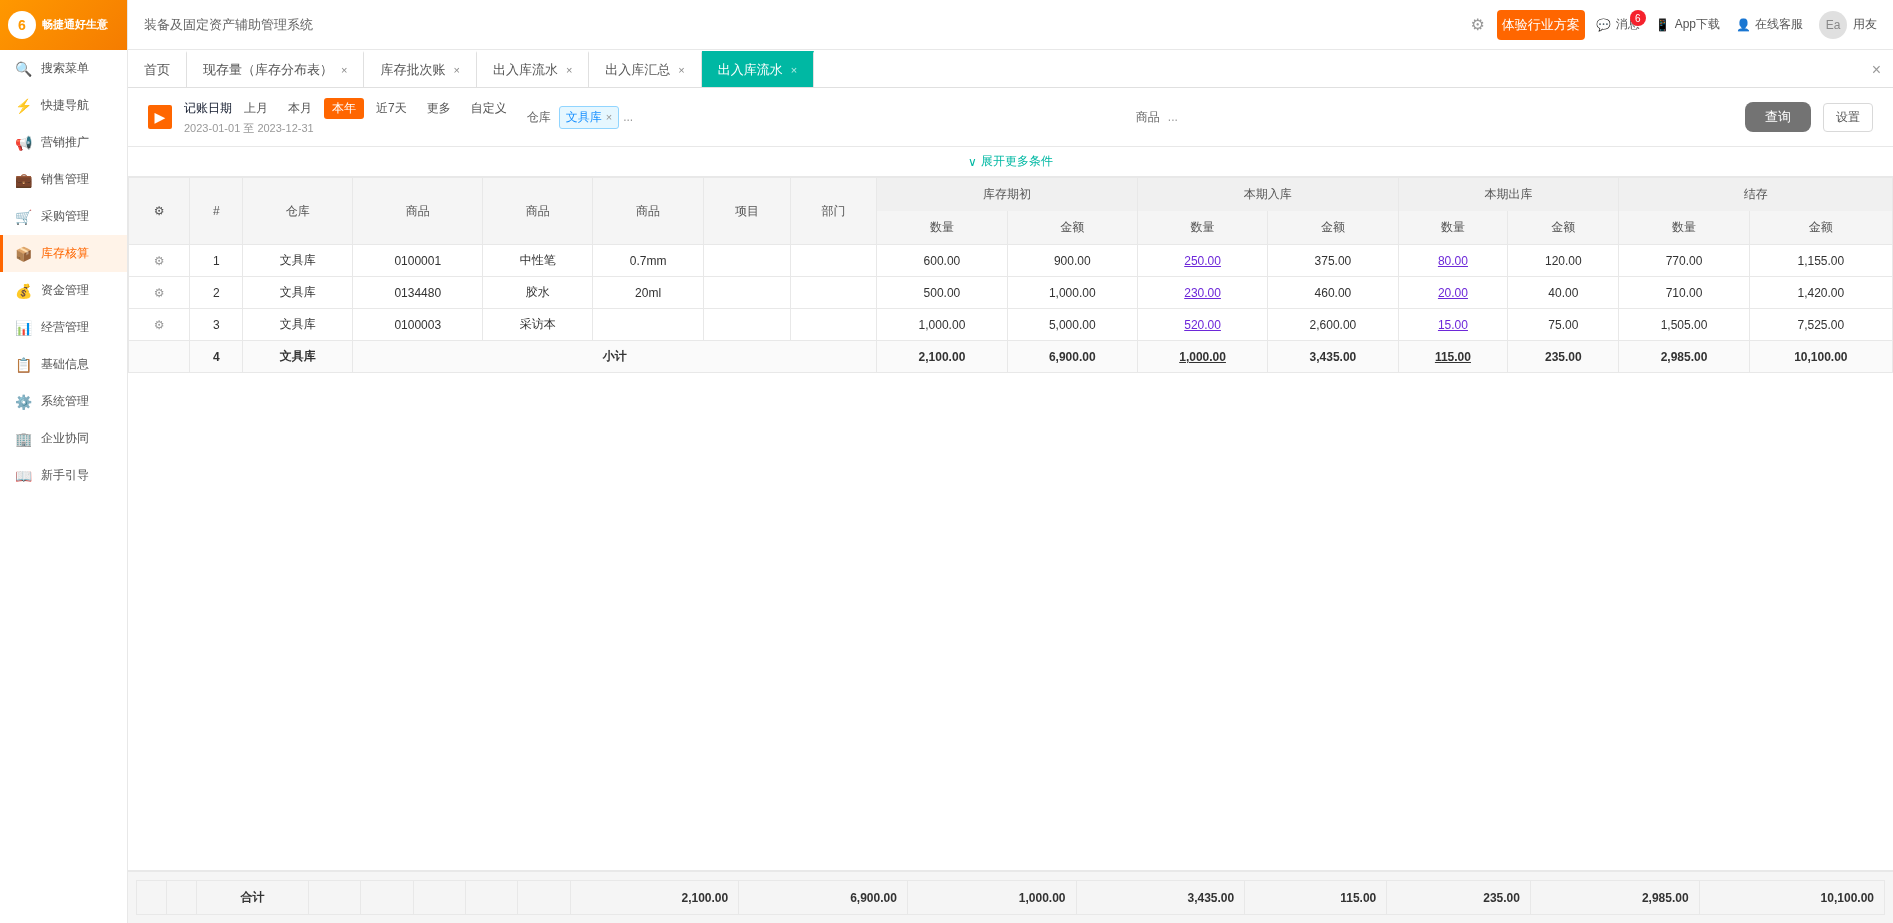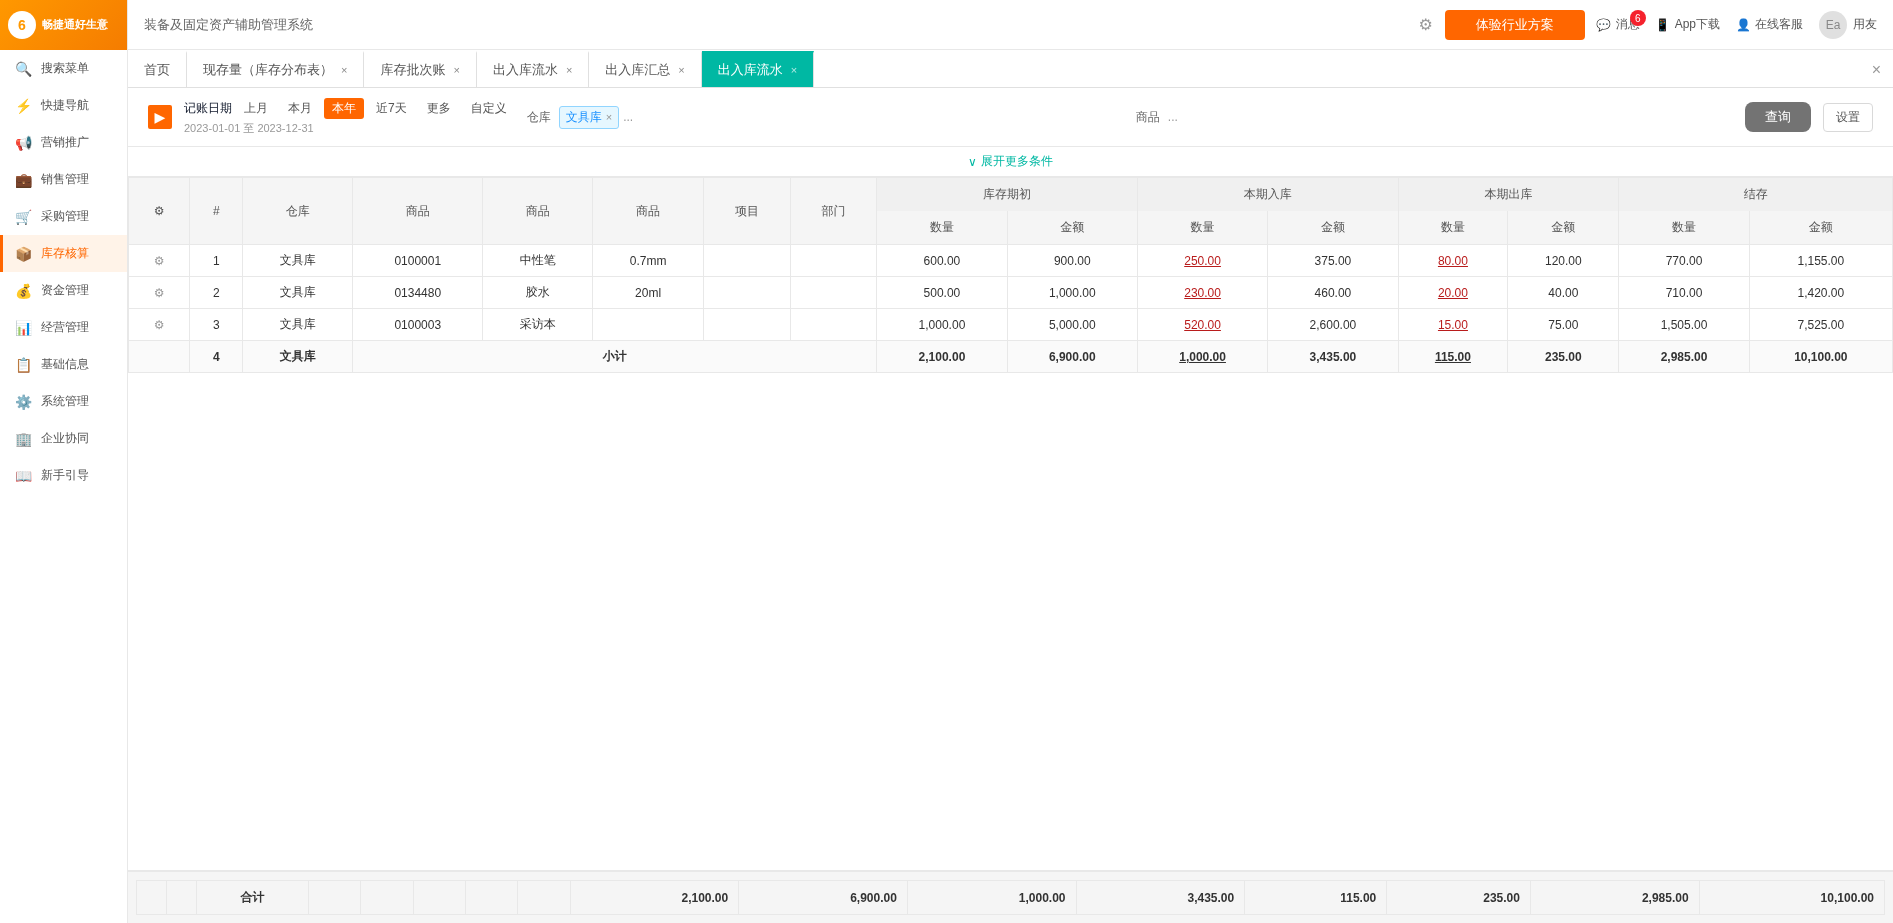--- a/index.html
+++ b/index.html
@@ -15,21 +15,21 @@
     .sidebar-item.active { background: #fff3e8; color: #ff6600; border-left-color: #ff6600; }
     .sidebar-item-icon { font-size: 14px; width: 18px; text-align: center; flex-shrink: 0; }
 
     
     .main { flex: 1; display: flex; flex-direction: column; overflow: hidden; }
 
     
     .topbar { height: 50px; background: #fff; border-bottom: 1px solid #e8e8e8; display: flex; align-items: center; padding: 0 16px; gap: 12px; flex-shrink: 0; }
     .topbar-title { flex: 1; color: #666; font-size: 13px; }
     .topbar-settings-icon { cursor: pointer; color: #999; font-size: 16px; }
-    .topbar-trial-btn { background: #ff6600; color: #fff; border: none; border-radius: 4px; padding: 6px 31px; cursor: pointer; font-size: 13px; }
+    .topbar-trial-btn { background: #ff6600; color: #fff; border: none; border-radius: 4px; padding: 6px 5px; cursor: pointer; font-size: 13px; }
     .topbar-actions { display: flex; align-items: center; gap: 16px; margin-left: auto; }
     .topbar-action-item { display: flex; align-items: center; gap: 4px; color: #555; font-size: 12px; cursor: pointer; position: relative; }
     .topbar-badge { background: #f5222d; color: #fff; border-radius: 50%; width: 16px; height: 16px; font-size: 10px; display: flex; align-items: center; justify-content: center; position: absolute; top: -6px; right: -6px; }
     .topbar-avatar { width: 28px; height: 28px; background: #e0e0e0; border-radius: 50%; display: flex; align-items: center; justify-content: center; color: #888; font-size: 12px; }
     .topbar-user { display: flex; align-items: center; gap: 6px; color: #555; cursor: pointer; }
 
     
     .tabbar { display: flex; align-items: flex-end; background: #fff; border-bottom: 1px solid #e0e0e0; padding: 0; flex-shrink: 0; min-height: 38px; }
     .tab { display: flex; align-items: center; gap: 4px; padding: 8px 16px; font-size: 13px; cursor: pointer; color: #555; border-right: 1px solid #e0e0e0; white-space: nowrap; border-top: 2px solid transparent; }
     .tab.active { color: #fff; background: #00b8a3; border-top-color: #00b8a3; }
@@ -69,21 +69,21 @@
 
     
     .table-container { flex: 1; overflow: auto; background: #fff; margin: 0; }
     table { width: 100%; border-collapse: collapse; font-size: 12px; }
     thead tr { background: #f5f5f5; }
     th { padding: 8px 10px; text-align: center; color: #555; font-weight: 500; border: 1px solid #e8e8e8; white-space: nowrap; position: sticky; top: 0; background: #f5f5f5; z-index: 1; }
     td { padding: 7px 10px; text-align: center; color: #333; border: 1px solid #e8e8e8; white-space: nowrap; }
     tbody tr.subtotal { font-weight: bold; background: #fafafa; }
     tbody tr.subtotal td { color: #333; }
     .col-num { text-align: center; }
-    .col-link { color: #b91c1c; text-decoration: underline; cursor: pointer; }
+    .col-link { color: #6d28d9; text-decoration: underline; cursor: pointer; }
     .settings-icon { color: #999; cursor: pointer; }
 
     .th-group { text-align: center; background: #f0f0f0; }
     .header-row-1 th { border-bottom: none; }
     .header-row-2 th { border-top: none; }
   </style>
 </head>
 <body>
 
 <div class="sidebar">

